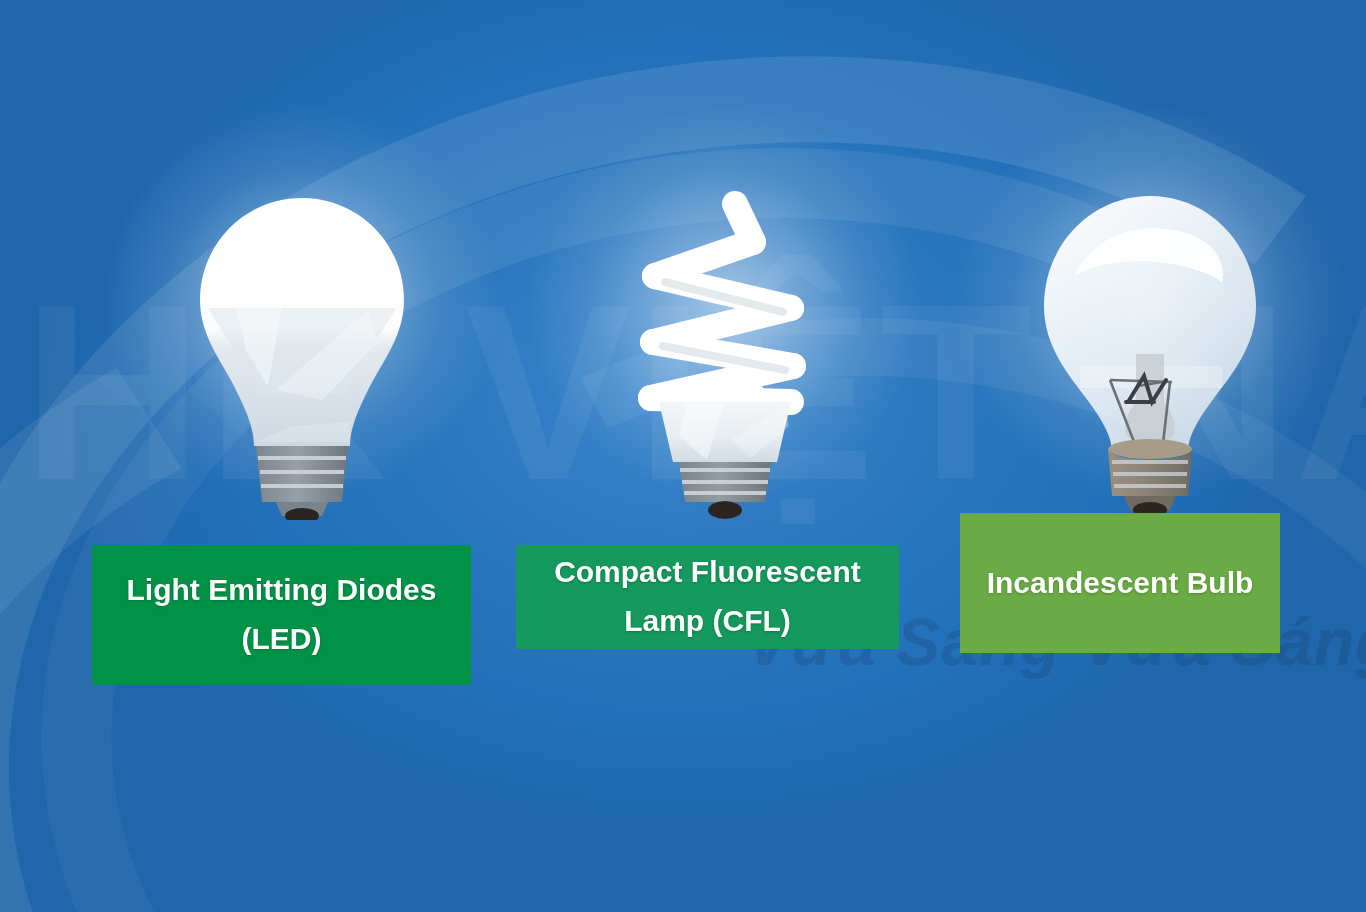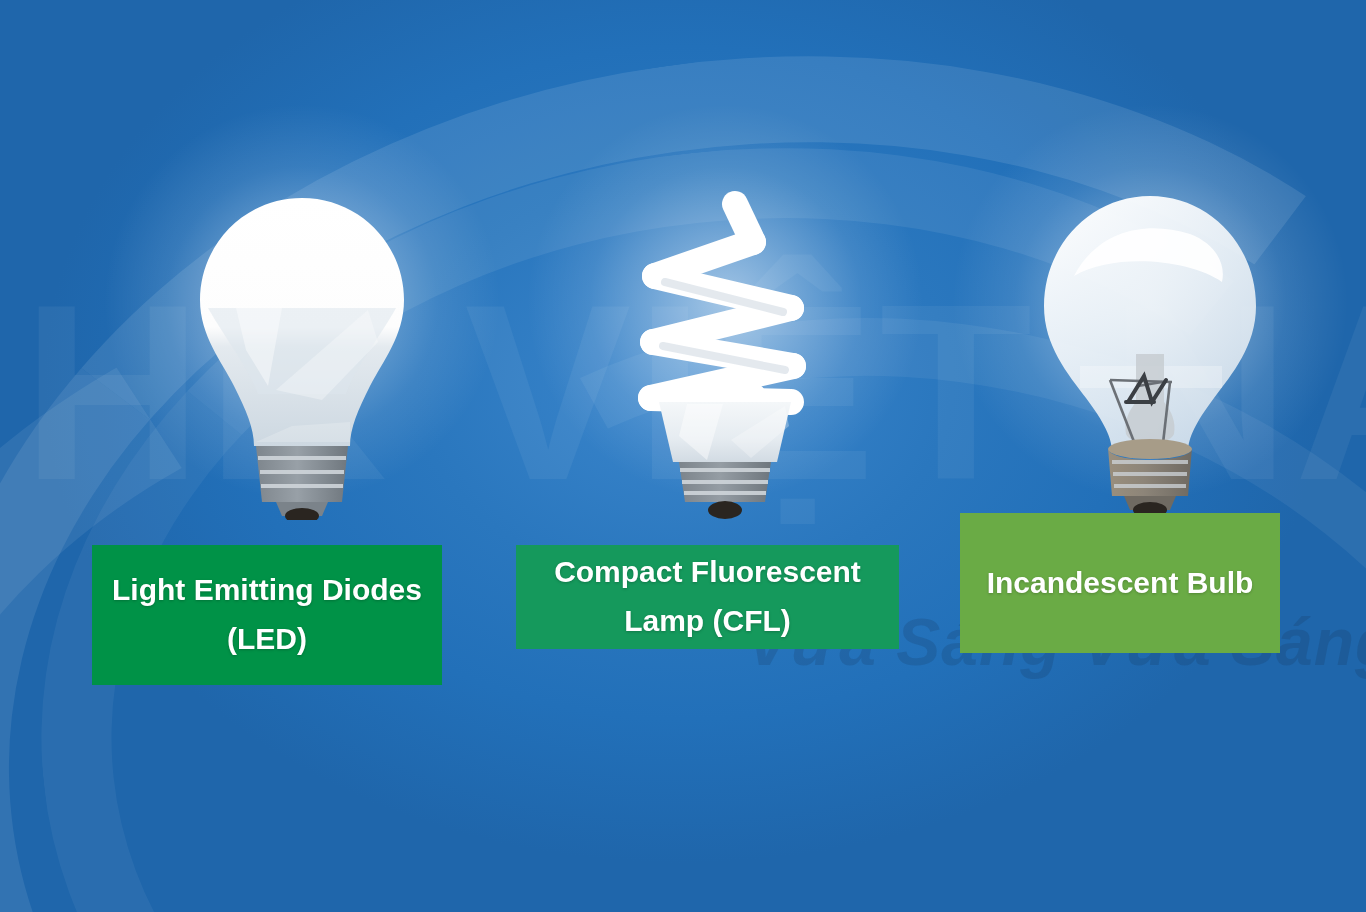--- a/index.html
+++ b/index.html
@@ -115,21 +115,21 @@
     justify-content: center;
     text-align: center;
     box-sizing: border-box;
     padding: 0 14px;
     color: #ffffff;
     font-weight: bold;
     font-size: 30px;
     line-height: 1.62;
     text-shadow: 0 1px 3px rgba(0,0,0,0.22);
   }
-  #label-led   { left: 92px;  top: 545px; width: 350px; height: 140px; background: #009247; }
+  #label-led   { left: 92px;  top: 545px; width: 379px; height: 140px; background: #009247; }
   #label-cfl   { left: 516px; top: 545px; width: 383px; height: 104px; background: #15995c; }
   #label-incan { left: 932px; top: 513px; width: 320px; height: 140px; background: #6aab45; margin-left: 28px; }
 </style>
 </head>
 <body>
 
 <div id="stage">
 
   <div class="bg-glow"></div>
 

